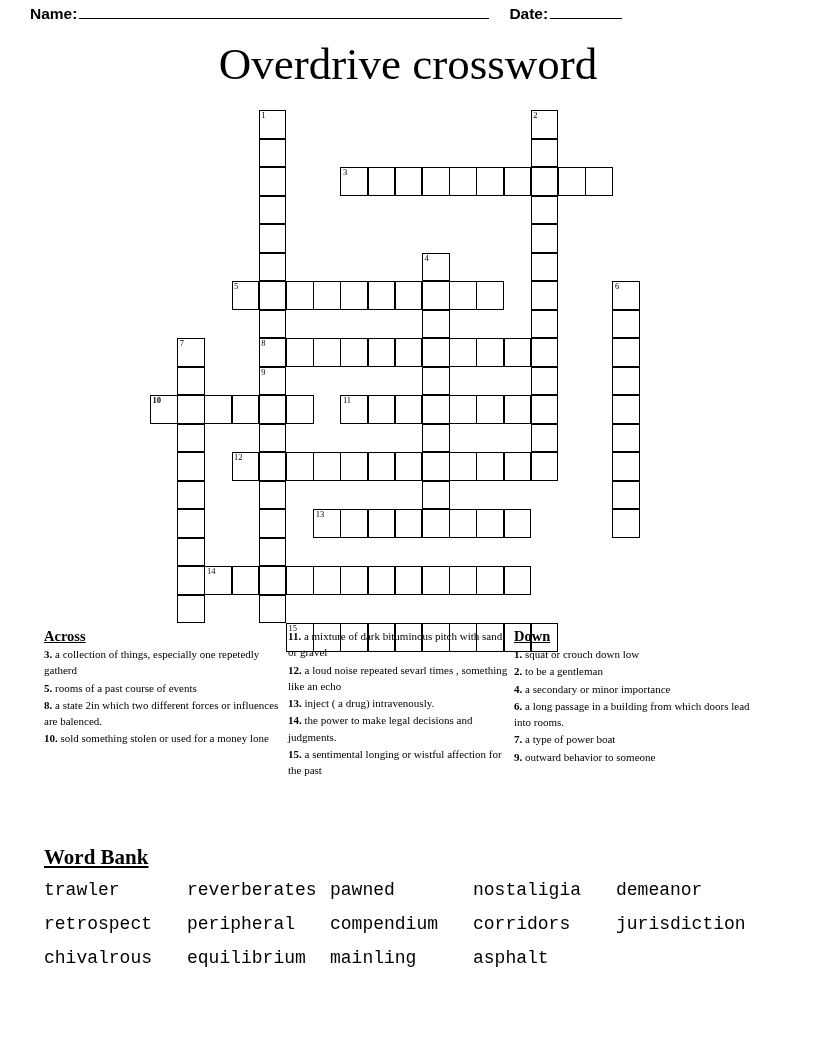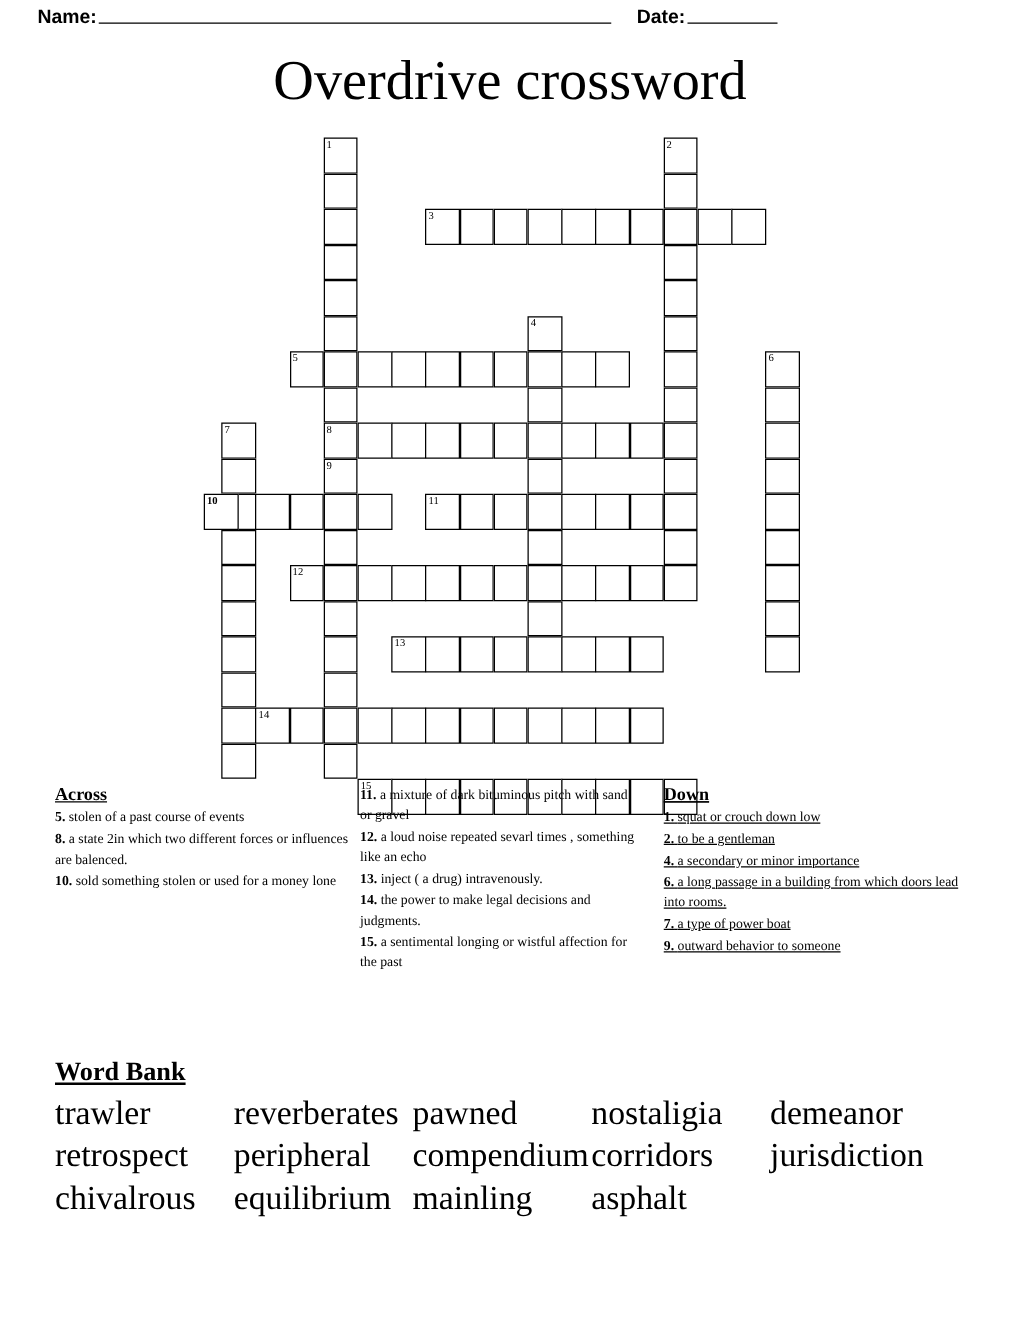--- a/index.html
+++ b/index.html
@@ -87,21 +87,21 @@
     left: 44px;
     width: 730px;
     height: 205px;
   }
   .clue-col {
     position: absolute;
     top: 0;
   }
   .col-a { left: 0px;   width: 238px; }
   .col-b { left: 244px; width: 226px; }
-  .col-c { left: 487px; width: 243px; text-decoration: underline; }
+  .col-c { left: 470px; width: 243px; }
 
   .clue-head {
     font-family: "Liberation Serif", "DejaVu Serif", serif;
     font-size: 14.5px;
     font-weight: 700;
     text-decoration: underline;
     line-height: 17px;
     margin-bottom: 1px;
   }
   .clue {
@@ -127,22 +127,22 @@
     text-decoration: underline;
     line-height: 25px;
     margin-bottom: 6px;
   }
   .wb-grid {
     display: grid;
     grid-template-columns: 143px 143px 143px 143px 143px;
     row-gap: 6px;
   }
   .wb-word {
-    font-family: Liberation Serif, serif;
-    font-size: 27px;
+    font-family: Liberation Mono, monospace;
+    font-size: 18px;
     line-height: 28px;
     white-space: nowrap;
   }
 </style>
 </head>
 <body>
 
 <div class="header-row">
   <span class="hdr-label">Name:</span>
   <span class="hdr-rule rule-name"></span>
@@ -250,21 +250,21 @@
       <span class="xw-num">9</span>
     </div>
     <div class="xw-cell" style="left: 108.8px; top: 285px;"></div>
     <div class="xw-cell" style="left: 108.8px; top: 313.5px;"></div>
     <div class="xw-cell" style="left: 108.8px; top: 342px;"></div>
     <div class="xw-cell" style="left: 108.8px; top: 370.5px;"></div>
     <div class="xw-cell" style="left: 108.8px; top: 399px;"></div>
     <div class="xw-cell" style="left: 108.8px; top: 427.5px;"></div>
     <div class="xw-cell" style="left: 108.8px; top: 456px;"></div>
     <div class="xw-cell" style="left: 108.8px; top: 484.5px;"></div>
-    <div class="xw-cell" style="left: 13px; top: 285px; font-weight: bold;">
+    <div class="xw-cell" style="left: 0px; top: 285px; font-weight: bold;">
       <span class="xw-num">10</span>
     </div>
     <div class="xw-cell" style="left: 54.4px; top: 285px;"></div>
     <div class="xw-cell" style="left: 81.6px; top: 285px;"></div>
     <div class="xw-cell" style="left: 136px; top: 285px;"></div>
     <div class="xw-cell" style="left: 190.4px; top: 285px;">
       <span class="xw-num">11</span>
     </div>
     <div class="xw-cell" style="left: 217.6px; top: 285px;"></div>
     <div class="xw-cell" style="left: 244.8px; top: 285px;"></div>
@@ -316,22 +316,26 @@
     <div class="xw-cell" style="left: 326.4px; top: 513px;"></div>
     <div class="xw-cell" style="left: 353.6px; top: 513px;"></div>
     <div class="xw-cell" style="left: 380.8px; top: 513px;"></div>
   </div>
 
 <div id="clues">
 
   <div class="clue-col col-a">
     <div class="clue-head">Across</div>
     <p class="clue">
+      <b>3.</b>
+      <span>a collection of things, especially one repetedly gatherd</span>
+    </p>
+    <p class="clue">
       <b>5.</b>
-      <span>stolen of a past course of events</span>
+      <span>rooms of a past course of events</span>
     </p>
     <p class="clue">
       <b>8.</b>
       <span>a state 2in which two different forces or influences are balenced.</span>
     </p>
     <p class="clue">
       <b>10.</b>
       <span>sold something stolen or used for a money lone</span>
     </p>
   </div>

